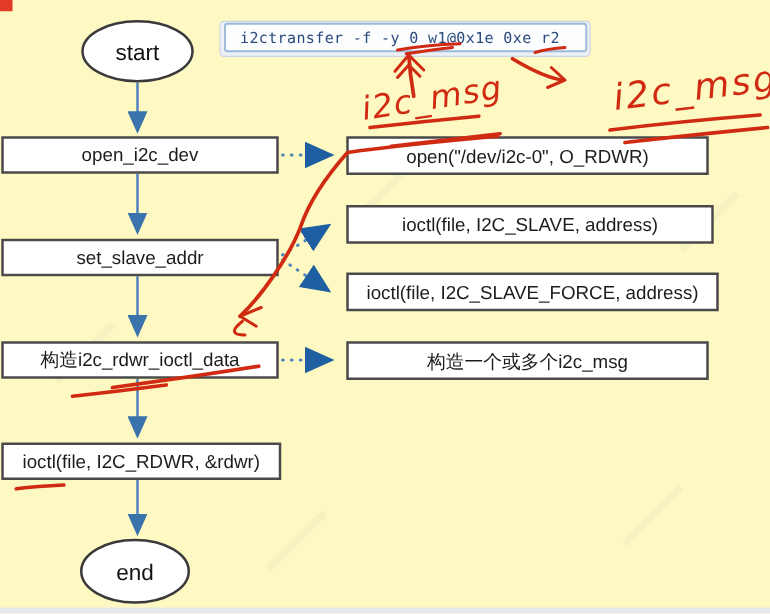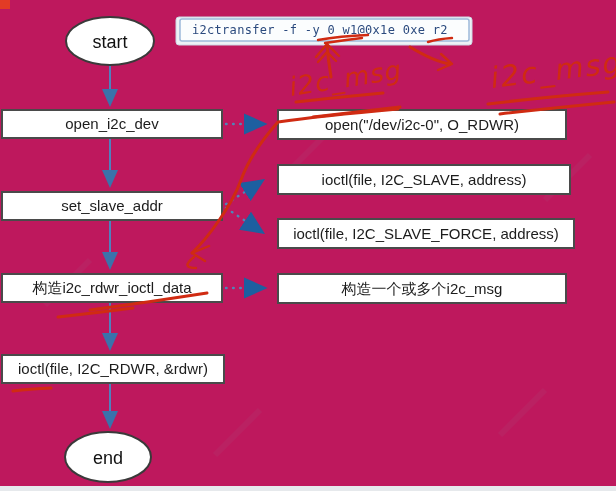--- a/index.html
+++ b/index.html
@@ -1,16 +1,16 @@
 <!DOCTYPE html>
 <html><head>
 <meta charset="utf-8">
 <style>
   html,body{margin:0;padding:0;background:#ffffff;}
-  #screen{position:relative;width:616px;height:491px;background:#be185d;overflow:hidden;
+  #screen{position:relative;width:616px;height:491px;background:#fef9c3;overflow:hidden;
           font-family:"Liberation Sans",sans-serif;}
   svg{display:block;}
   .flow-box{fill:#ffffff;stroke:#4a4a4a;stroke-width:2;}
   .box-label{font:15px "Liberation Sans",sans-serif;fill:#1c1c1c;text-anchor:middle;}
   .terminal{fill:#ffffff;stroke:#3a3a3a;stroke-width:2;}
   .terminal-label{font:18px "Liberation Sans",sans-serif;fill:#111;text-anchor:middle;}
   .flow-line{stroke:#4f81bd;stroke-width:2;fill:none;}
   .dotted-line{stroke:#4f86b8;stroke-width:2.4;fill:none;stroke-dasharray:0.6 6.5;stroke-linecap:round;}
   .cmd-outer{fill:#edf1f6;stroke:#ccd6e4;stroke-width:1;}
   .cmd-inner{fill:#fbfdfe;stroke:#9db9da;stroke-width:1.5;}

